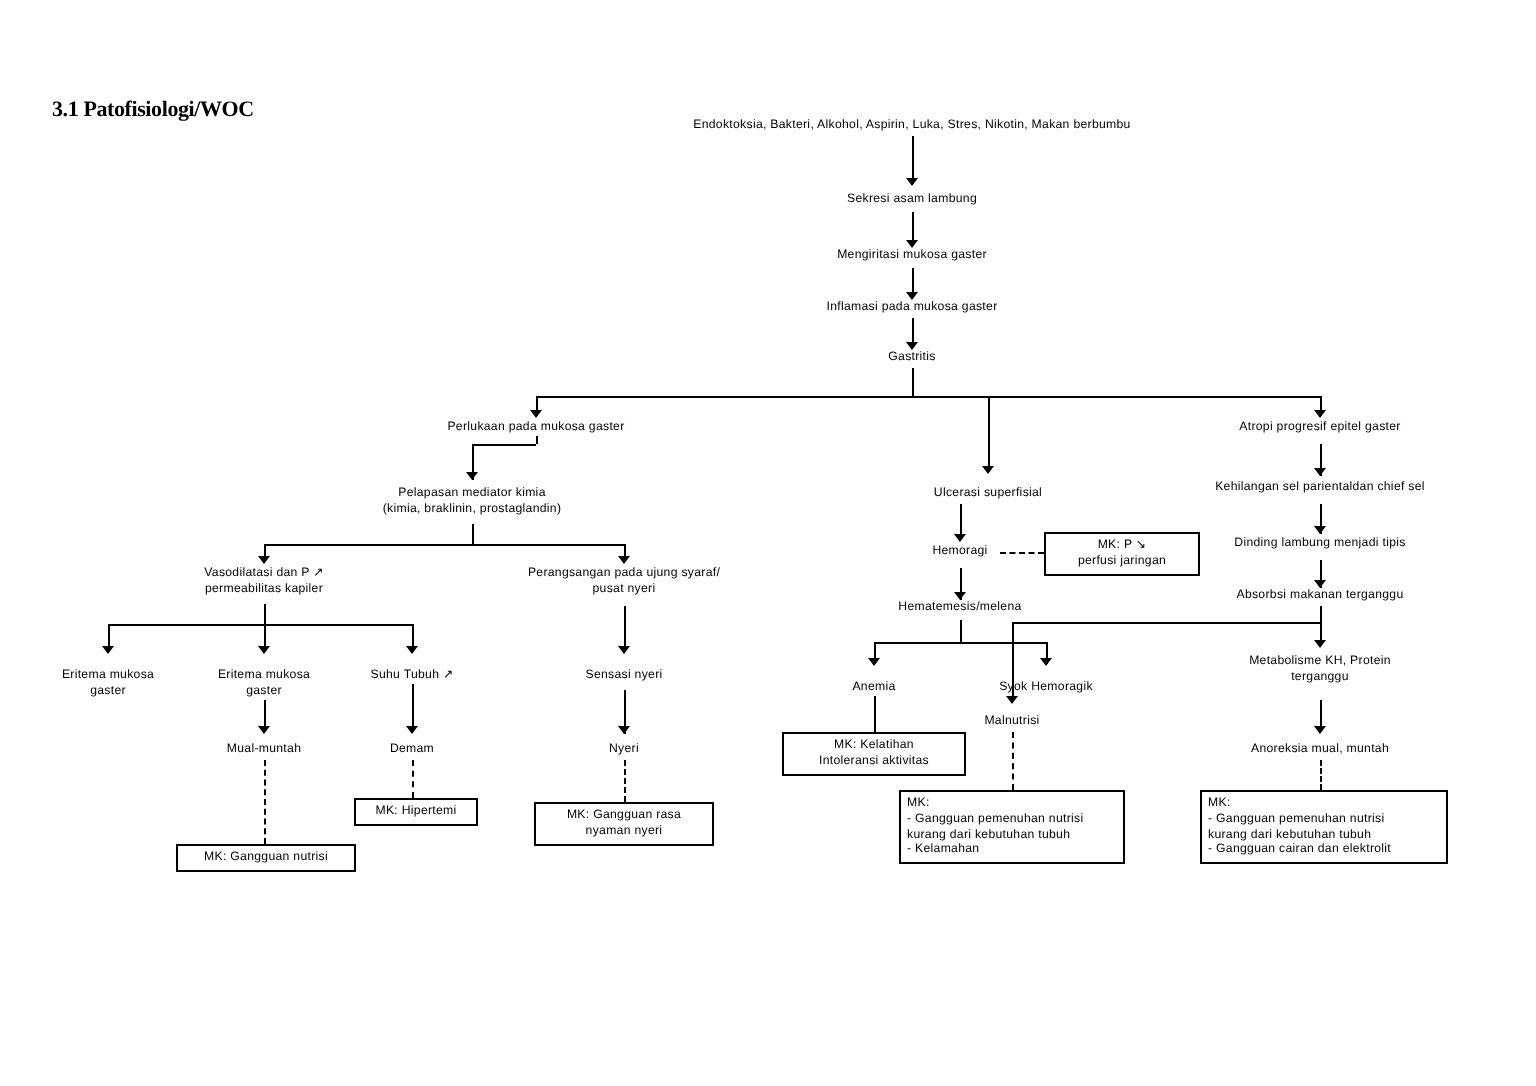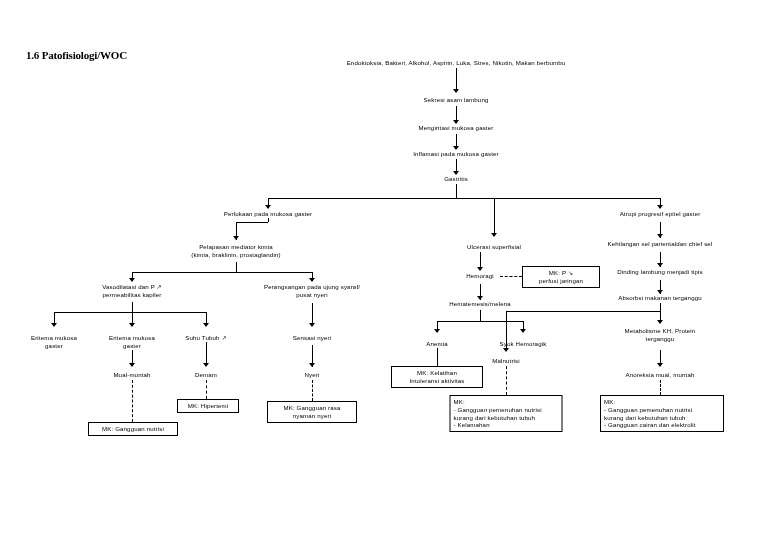--- a/index.html
+++ b/index.html
@@ -80,21 +80,21 @@
     border-right: 3px solid transparent;
     border-top: 4px solid #000;
     transform: translateX(-50%);
   }
 </style>
 </head>
 <body>
 
 <div id="page">
 
-  <div class="doc-title">1.6 Patofisiologi/WOC</div>
+  <div class="doc-title">3.1 Patofisiologi/WOC</div>
 
   <div class="vline" style="left:456px; top:68px; height:24px;"></div>
   <div class="arrowhead" style="left:456px; top:89px;"></div>
 
   <div class="vline" style="left:456px; top:106px; height:17px;"></div>
   <div class="arrowhead" style="left:456px; top:120px;"></div>
 
   <div class="vline" style="left:456px; top:134px; height:15px;"></div>
   <div class="arrowhead" style="left:456px; top:146px;"></div>
 

